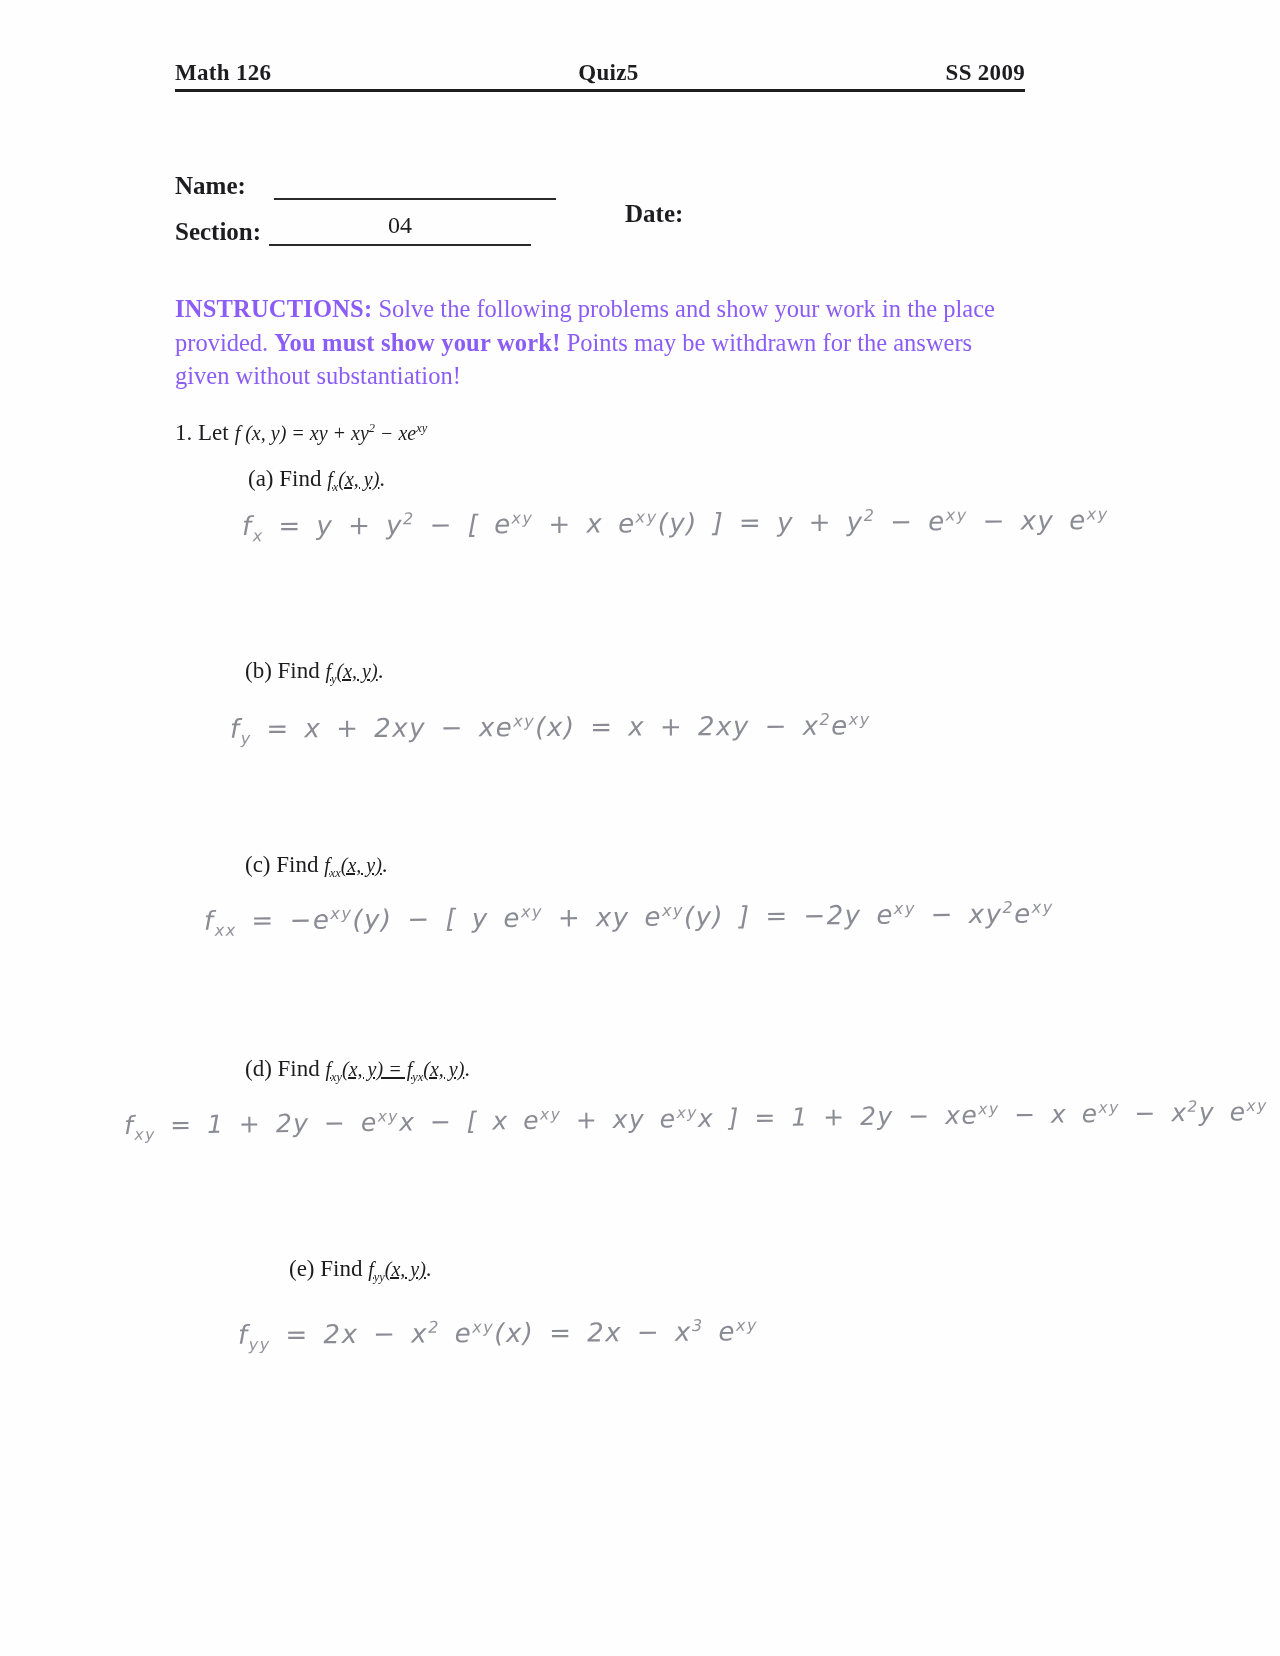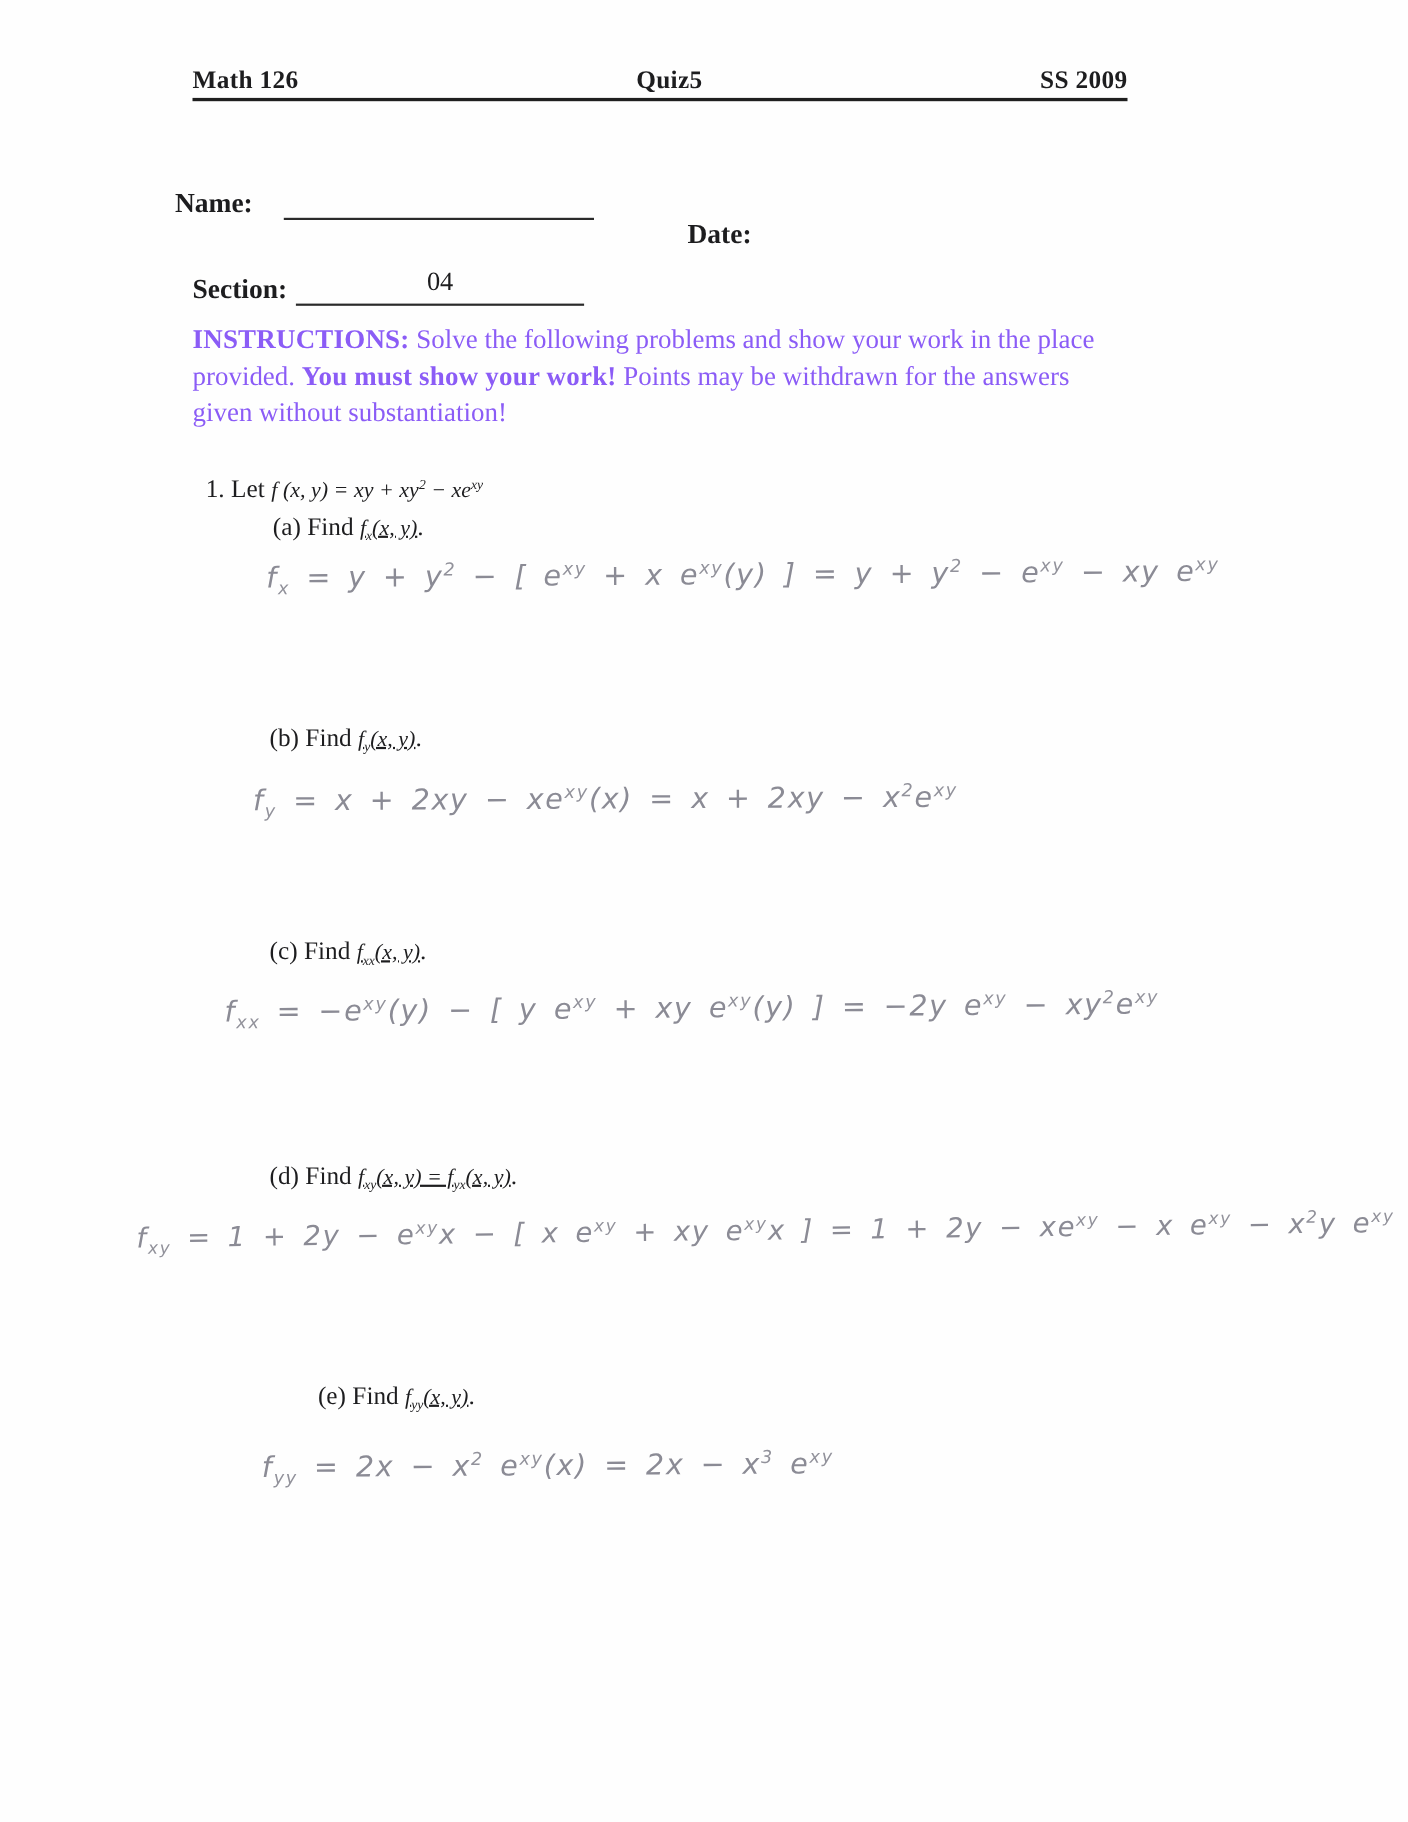--- a/index.html
+++ b/index.html
@@ -51,38 +51,38 @@
 <body>
 
 <div class="page">
 
   <div class="header-row">
     <span>Math 126</span>
     <span>Quiz5</span>
     <span>SS 2009</span>
   </div>
 
-  <div class="abs field-row" style="left:159px; top:138px;gap:20px;">
+  <div class="abs field-row" style="left:175px; top:138px;gap:20px;">
     <span class="lbl">Name:</span>
     <span class="fill-line solid-line" style="width:282px"><span></span></span>
   </div>
 
-  <div class="abs field-row" style="left:175px; top:216px;">
+  <div class="abs field-row" style="left:175px; top:184px;">
     <span class="lbl">Section:</span>
     <span class="fill-line solid-line" style="width:262px"><span>04</span></span>
   </div>
   <div class="abs field-row" style="left:625px; top:200px;">
     <span class="lbl">Date:</span>
   </div>
 
   <div class="abs instructions" style="left:175px; top:292px; width:848px;">
     <strong>INSTRUCTIONS:</strong><span> Solve the following problems and show your work in the place provided. </span><strong>You must show your work!</strong><span> Points may be withdrawn for the answers given without substantiation!</span>
   </div>
 
-  <div class="abs problem-lead serif-text" style="left:175px; top:432px;margin-left:12px;">
+  <div class="abs problem-lead serif-text" style="left:175px; top:420px;">
     <span>1. Let</span><span class="math"><span>f (x, y) = xy + xy</span><sup>2</sup><span> − xe</span><sup>xy</sup></span>
   </div>
 
   <div class="abs part-label" style="left:248px; top:466px;">
     <span>(a)</span>
     <span>Find</span>
     <span class="math"><span>f</span><sub>x</sub><span>(x, y)</span></span><span>.</span>
   </div>
   <div class="abs handwriting" style="left:242px; top:508px; transform:rotate(-0.4deg);"><span>f</span><sub>x</sub><span> = y + y</span><sup>2</sup><span> − [ e</span><sup>xy</sup><span> + x e</span><sup>xy</sup><span>(y) ]  =  y + y</span><sup>2</sup><span> − e</span><sup>xy</sup><span> − xy e</span><sup>xy</sup></div>
 

